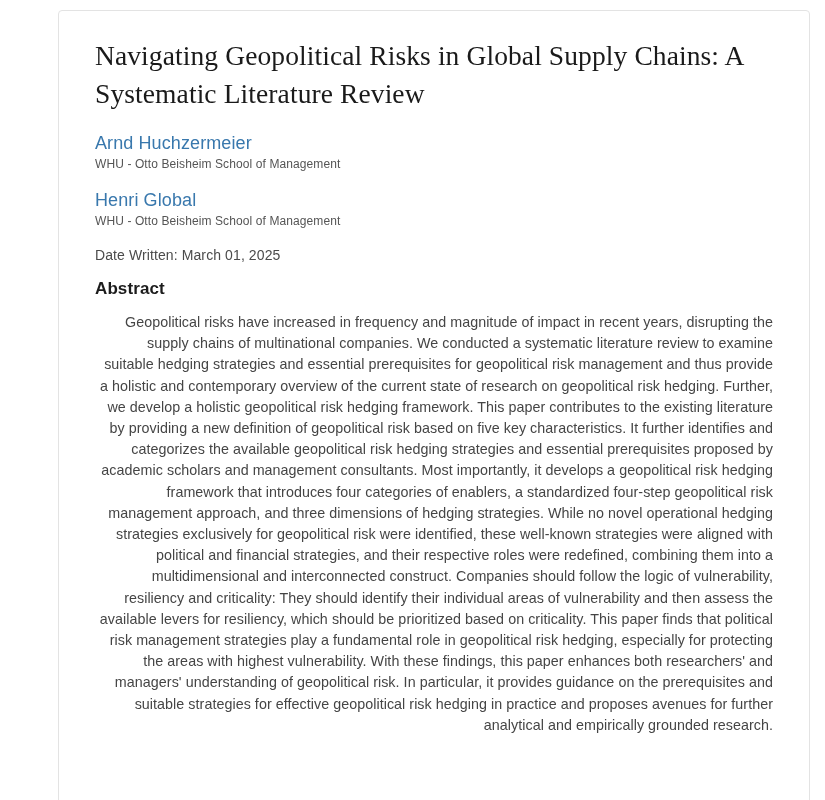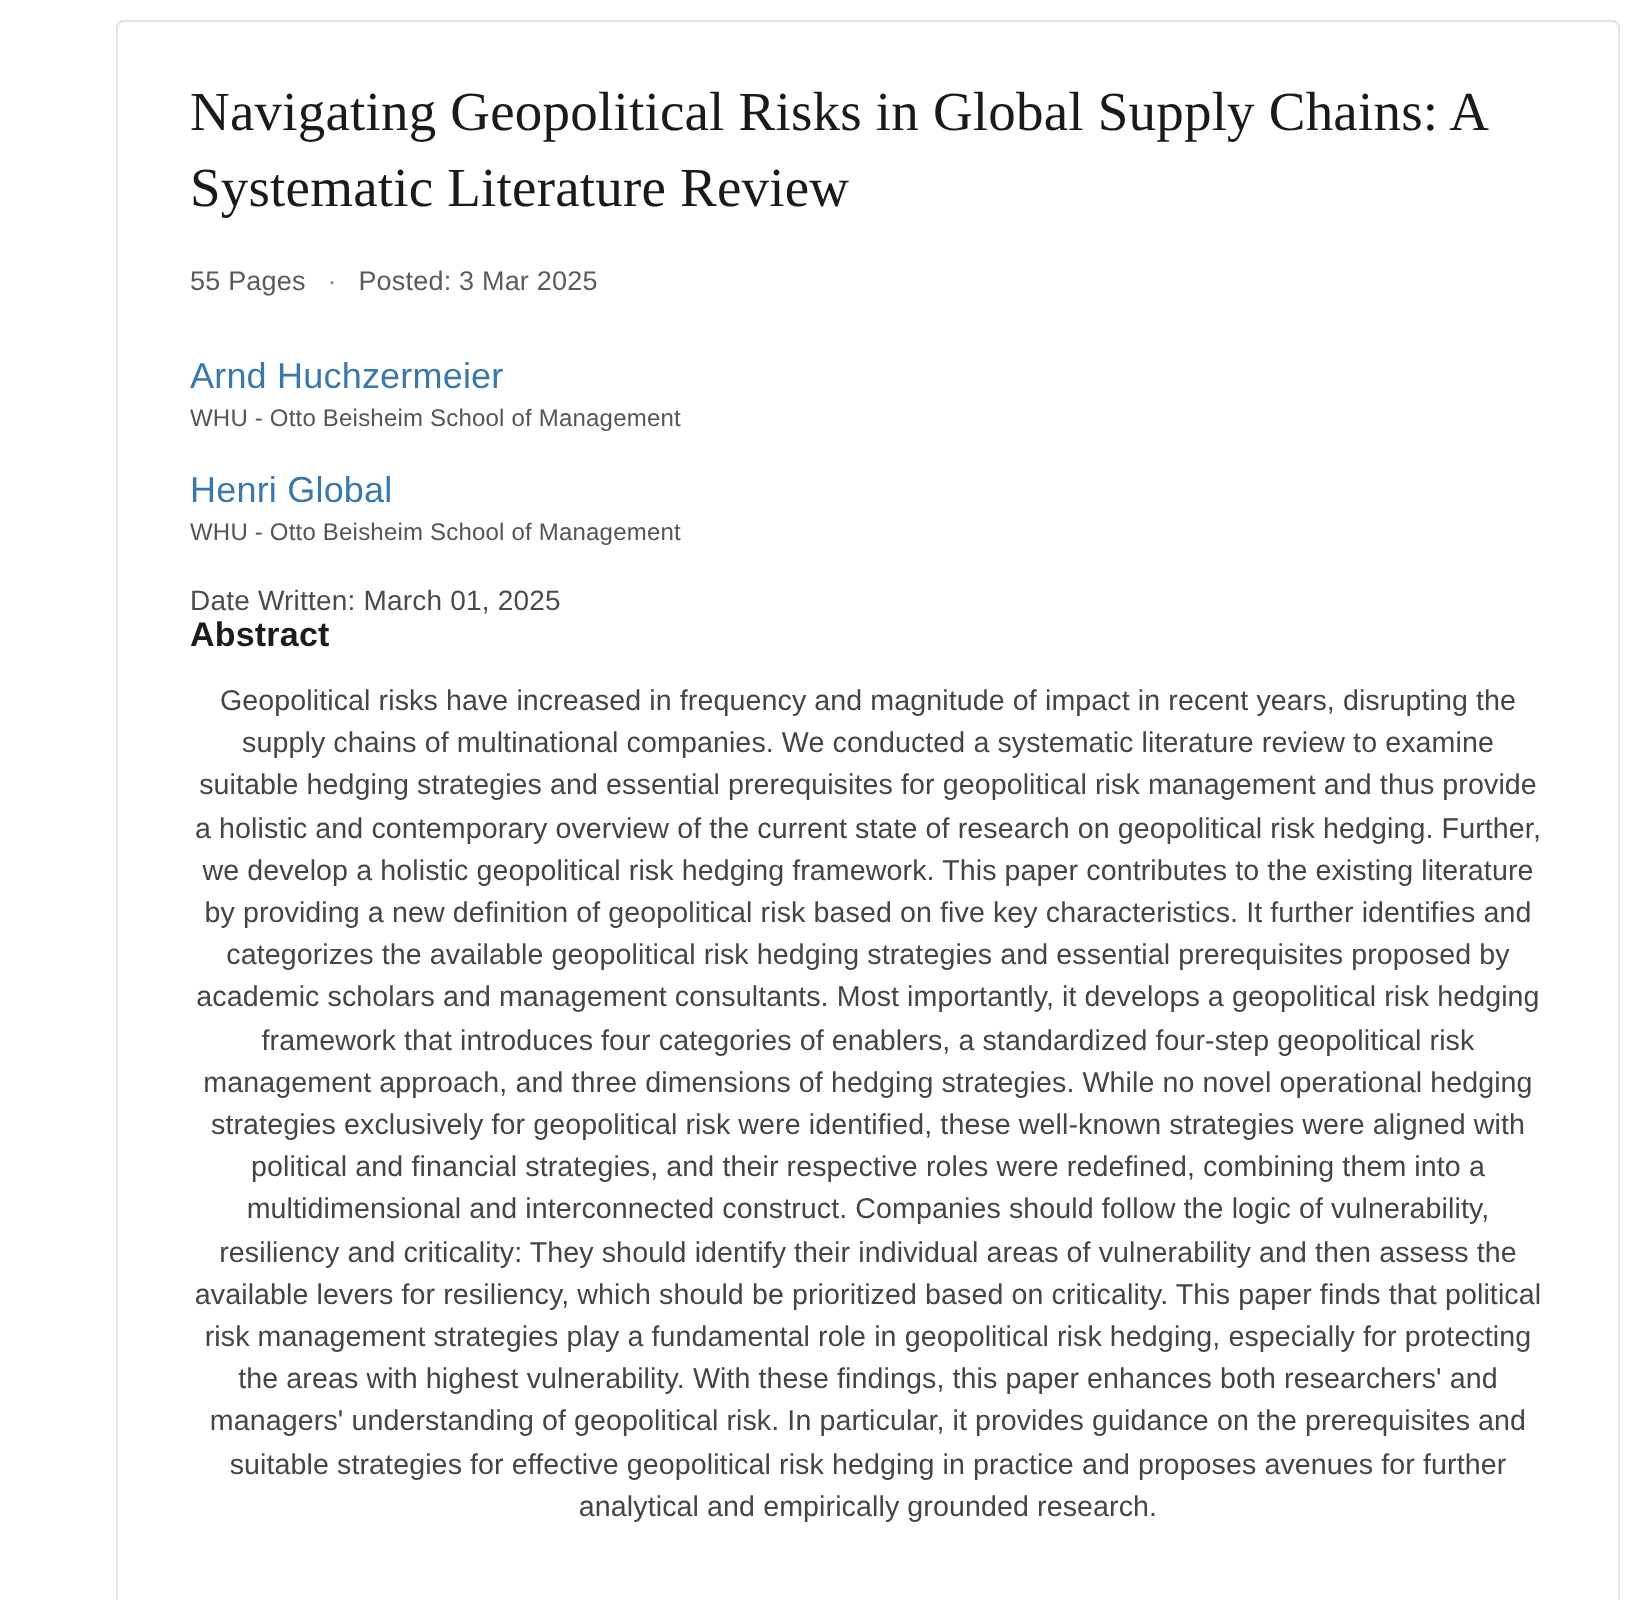--- a/index.html
+++ b/index.html
@@ -84,48 +84,43 @@
     font-size: 14px;
     color: #4b4b4b;
     margin-top: 12px;
     letter-spacing: .1px;
   }
 
   .section-heading {
     font-size: 17px;
     font-weight: bold;
     color: #1c1c1c;
-    margin: 0 0 13px 0;
+    margin: 16px 0 13px 0;
     letter-spacing: .1px;
   }
 
   .abstract-body {
     font-size: 14.3px;
     line-height: 21.2px;
     color: #454545;
     margin: 0 0 24px 0;
-    text-align: center;
+    text-align: right;
     letter-spacing: .05px;
     max-width: 690px;
   }
 </style>
 </head>
 <body>
 
 <div class="page">
 
   <div class="paper-card">
 
     <h1 class="paper-title">Navigating Geopolitical Risks in Global Supply Chains: A Systematic Literature Review</h1>
 
-    <div class="meta-line">
-      <span>55 Pages</span>
-      <span class="meta-sep">·</span>
-      <span>Posted: 3 Mar 2025</span>
-    </div>
 
     <div class="author-block">
       <a class="author-name">Arnd Huchzermeier</a>
       <div class="author-affil">WHU - Otto Beisheim School of Management</div>
     </div>
 
     <div class="author-block">
       <a class="author-name">Henri Global</a>
       <div class="author-affil">WHU - Otto Beisheim School of Management</div>
     </div>

